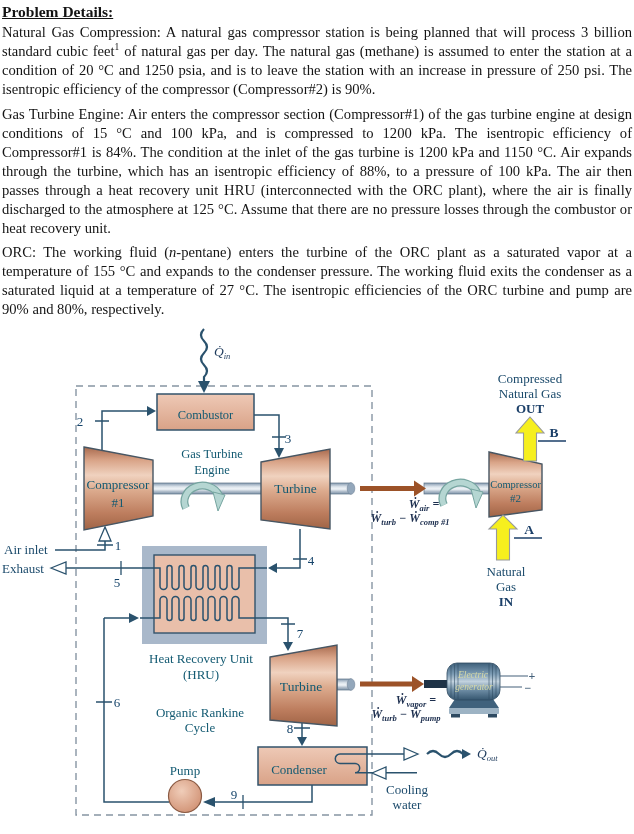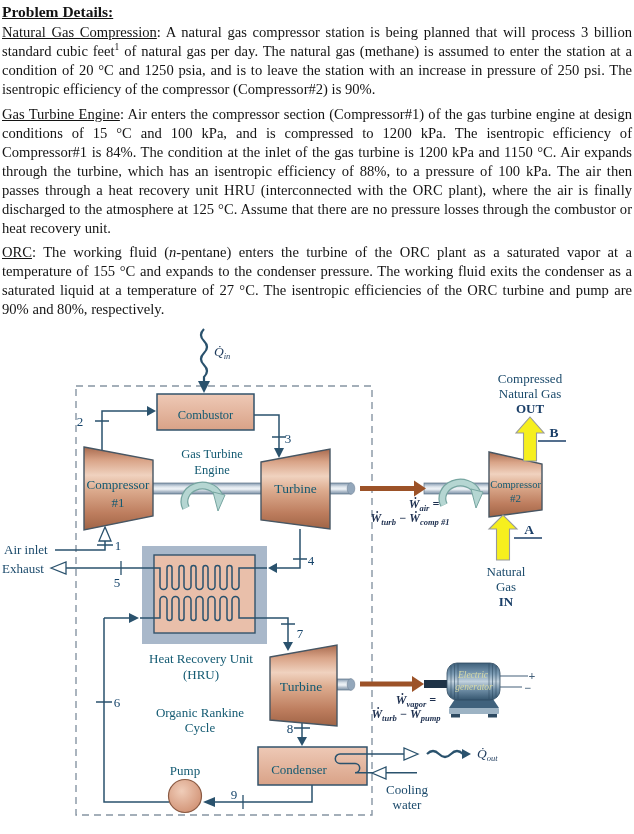--- a/index.html
+++ b/index.html
@@ -8,21 +8,21 @@
     --yellow:#f6ef1e; --brown:#9c5228; --hru:#a9b8ca; --gentext:#d6d9a6;
   }
   html,body{margin:0;padding:0;background:#ffffff;}
   body{width:634px;height:834px;overflow:hidden;
        font-family:"Liberation Serif","DejaVu Serif",serif;color:var(--ink);}
   .page{width:634px;height:834px;position:relative;}
   .textblock{padding:2px 2px 0 2px;}
   h1.title{font-size:15.5px;line-height:20px;margin:0 0 1px 0;font-weight:bold;}
   h1.title span{text-decoration:underline;}
   p.para{font-size:14.6px;line-height:19px;margin:0 0 5.5px 0;text-align:justify;}
-  p.para .lead{text-decoration:underline;}
+  p.para .lead{}
   p.para sup{font-size:9.5px;line-height:0;}
   p.para em{font-style:italic;}
   svg{display:block;}
   
   text{font-family:"Liberation Serif","DejaVu Serif",serif;}
   .cmp{fill:var(--teal);font-size:13px;text-anchor:middle;}
   .cmp.small{font-size:10.5px;}
   .cmp.mid{font-size:12.5px;}
   .state{fill:var(--statec);font-size:13px;text-anchor:middle;}
   .flow{fill:var(--flowc);font-size:13px;}

